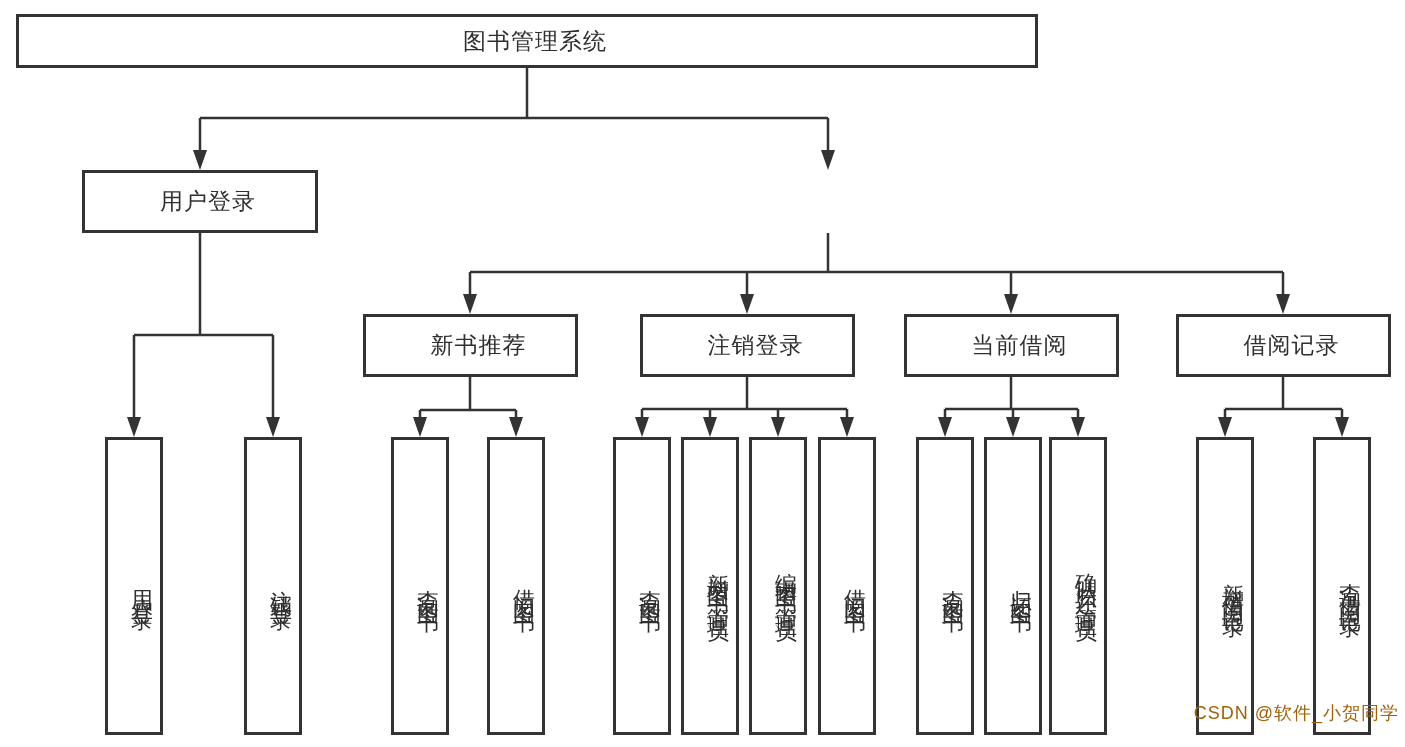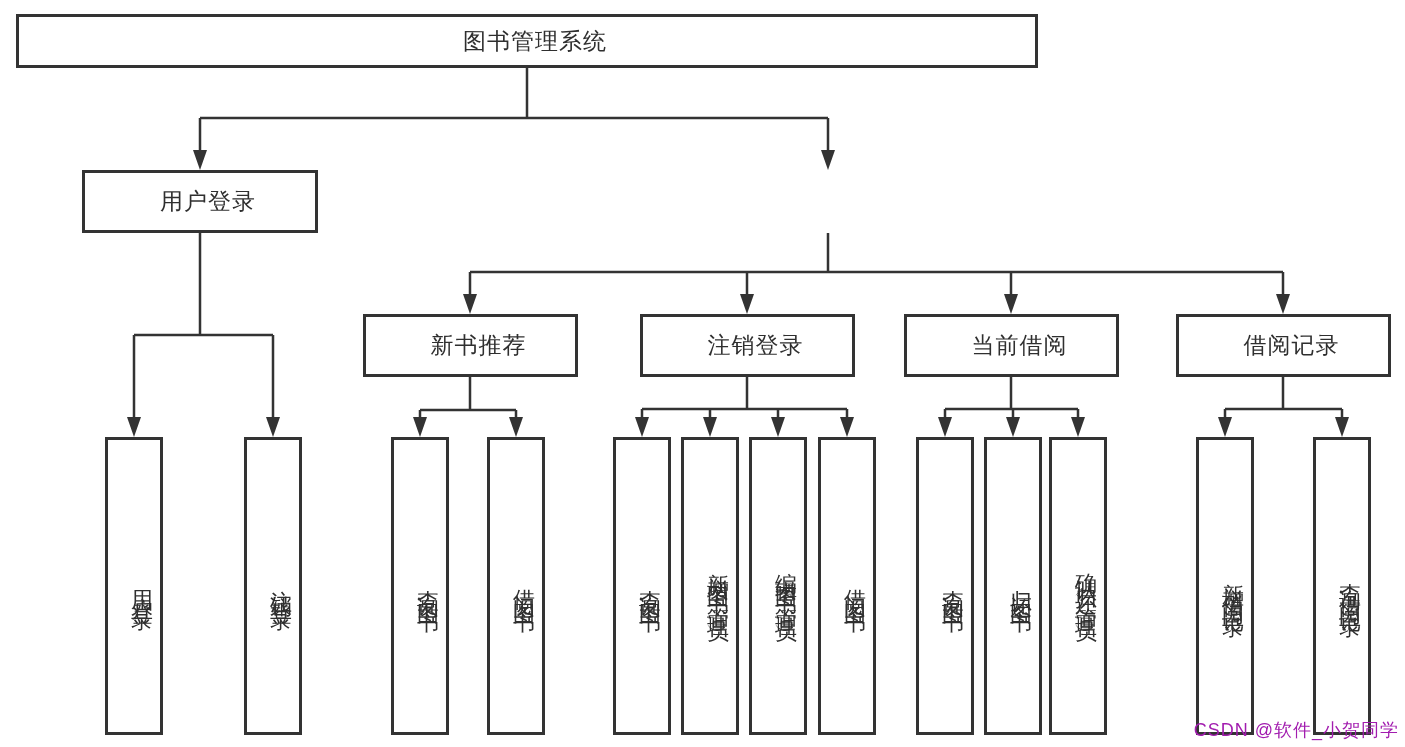--- a/index.html
+++ b/index.html
@@ -41,23 +41,23 @@
     writing-mode: vertical-rl;
     text-orientation: mixed;
     font-size: 22px;
     letter-spacing: 7px;
     line-height: 1;
     white-space: nowrap;
   }
   .watermark {
     position: absolute;
     right: 6px;
-    bottom: 5px;
+    bottom: 22px;
     font-size: 18px;
-    color: #a21caf;
+    color: #a16207;
     letter-spacing: 1px;
     white-space: nowrap;
   }
 </style>
 </head>
 <body>
 
 <div class="stage">
 
   <svg class="connectors" viewBox="0 0 1405 747">

